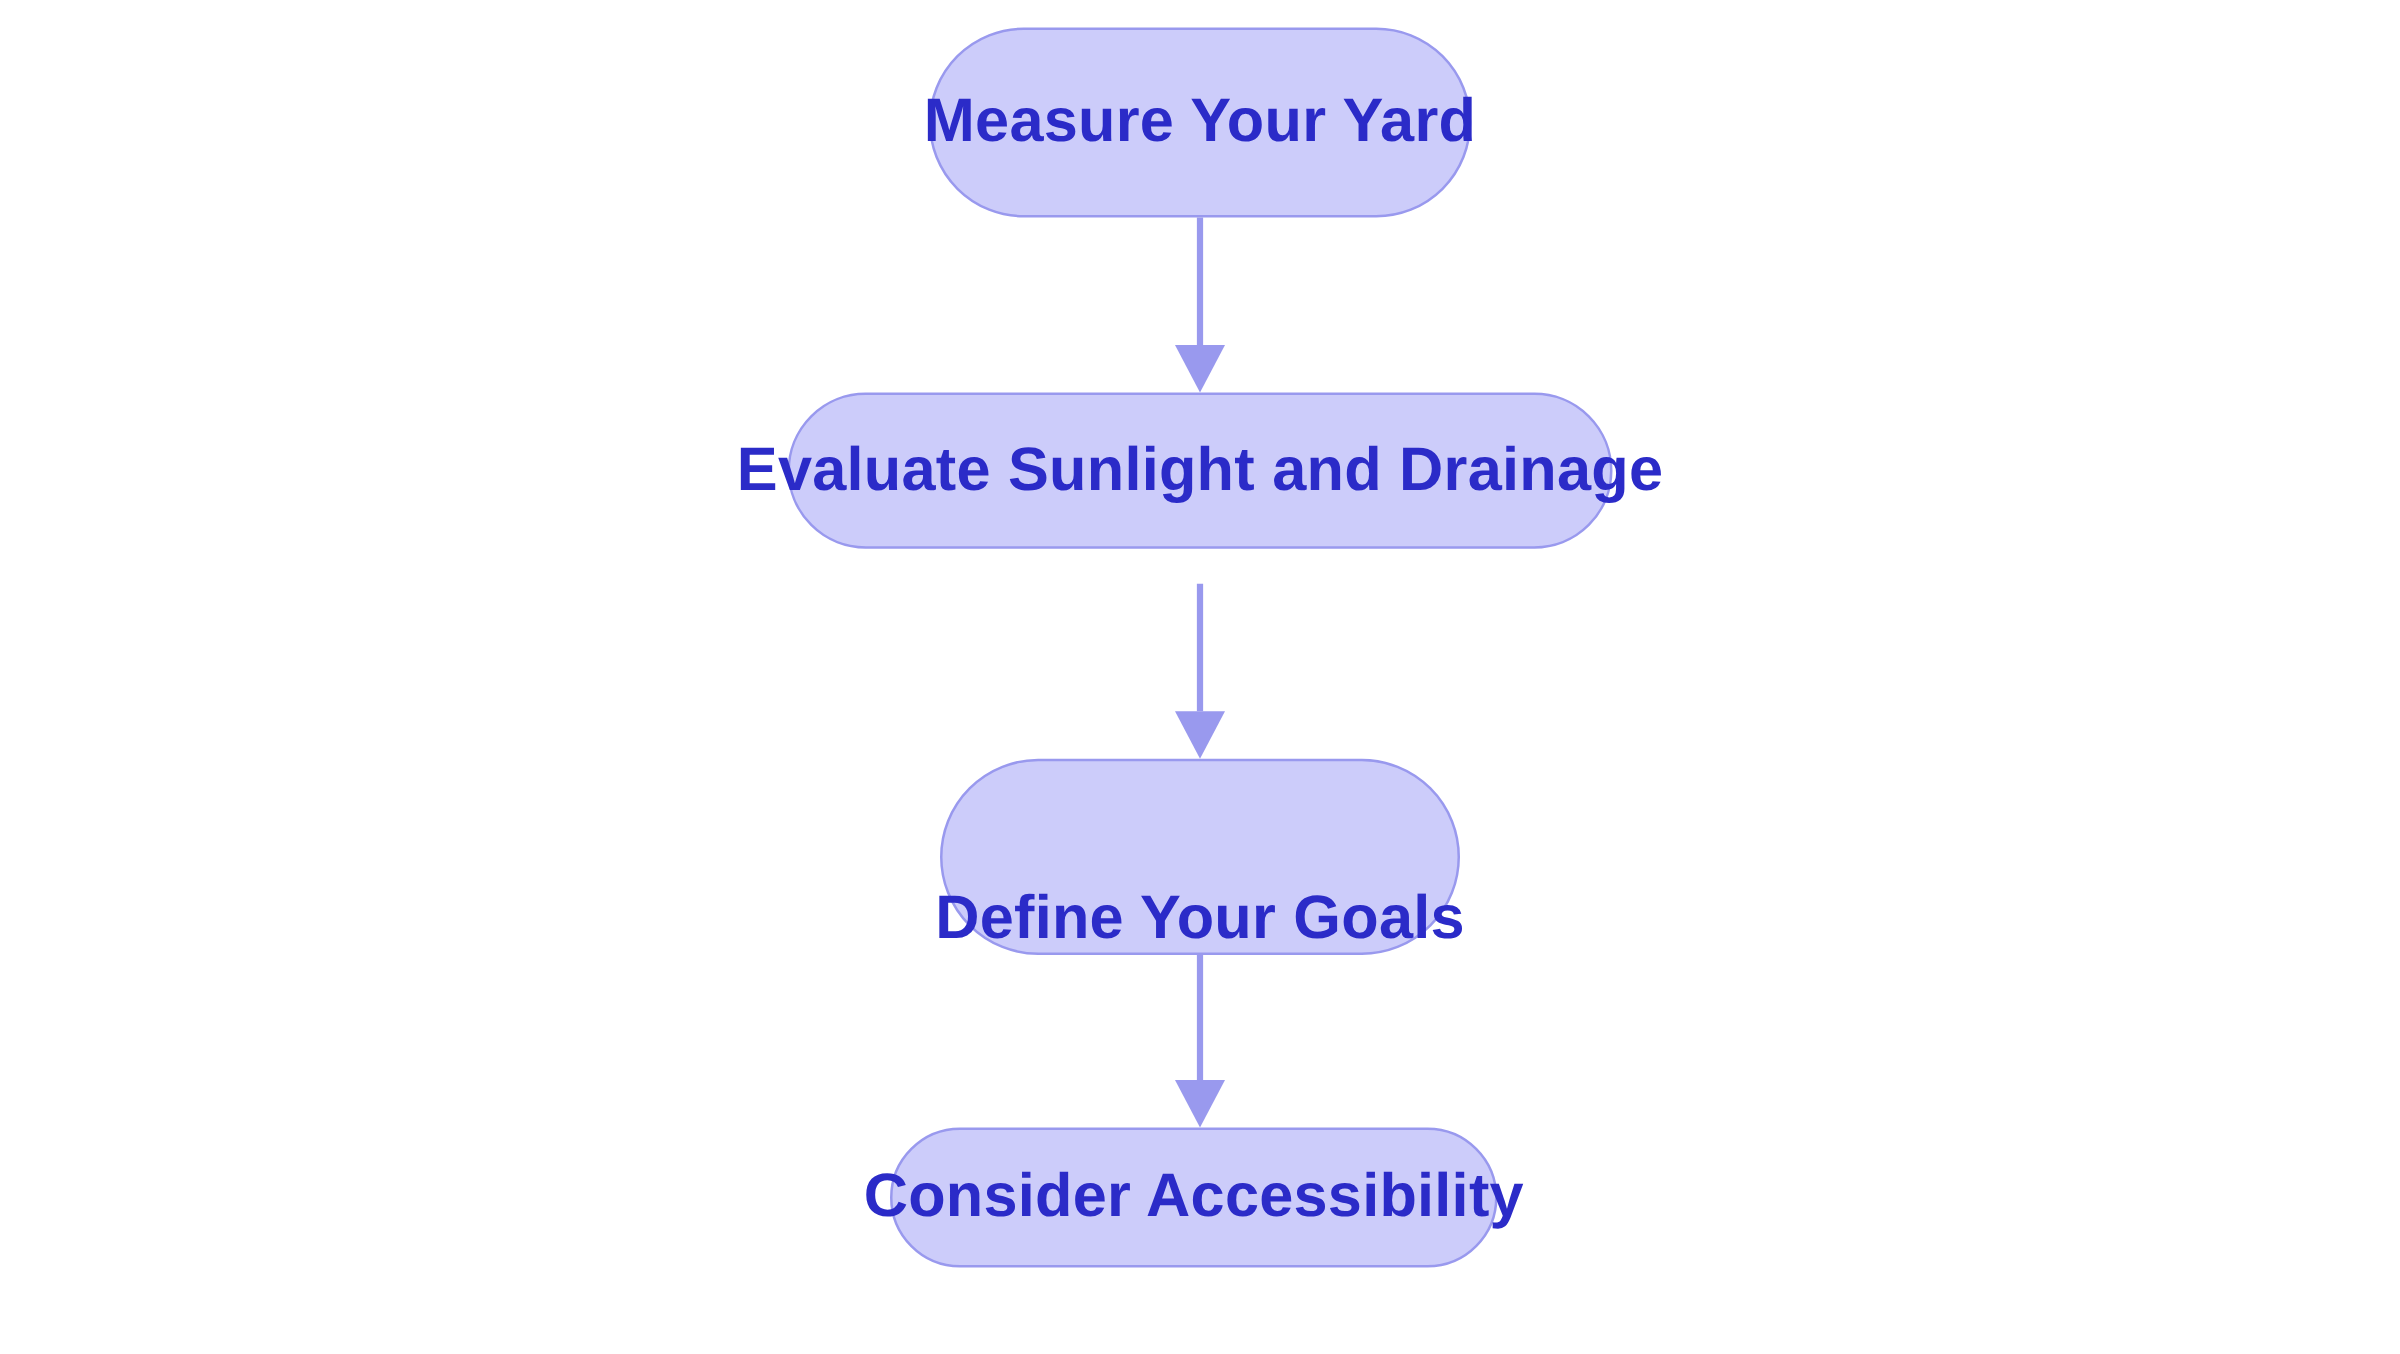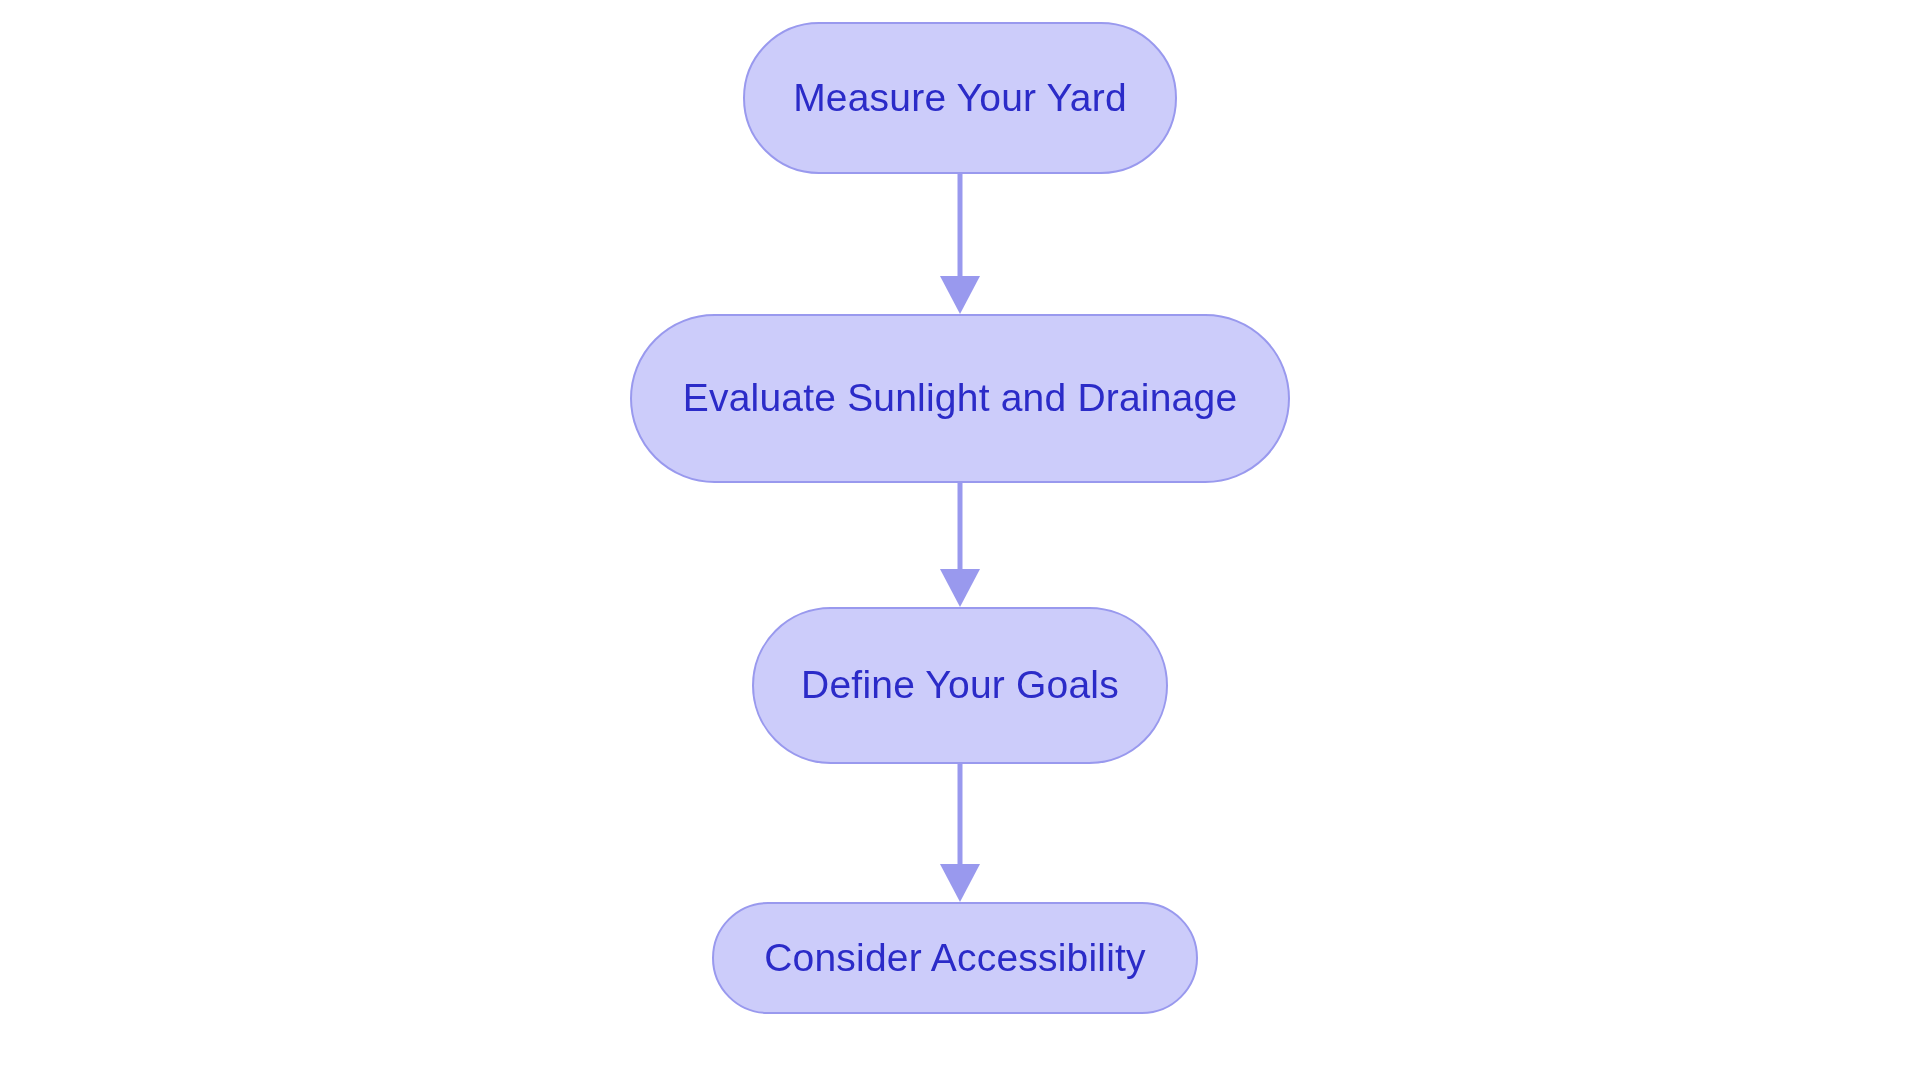--- a/index.html
+++ b/index.html
@@ -40,32 +40,32 @@
     align-items: center;
     justify-content: center;
     background: #ccccfa;
     border: 2px solid #9999ee;
     border-radius: 9999px;
     z-index: 2;
   }
   .node-label {
     color: #2b2bc8;
     font-family: "Liberation Sans", "DejaVu Sans", sans-serif;
-    font-size: 39px;
-    font-weight: 400;
+    font-size: 49px;
+    font-weight: 700;
     line-height: 1.1;
     letter-spacing: 0.2px;
     white-space: nowrap;
     text-align: center;
   }
 
   
   #node-0 { left: 743px;  top: 22px;   width: 434px; height: 152px; }
-  #node-1 { left: 630px;  top: 314px;  width: 660px; height: 169px; }
-  #node-2 { left: 752px;  top: 607px;  width: 416px; height: 157px; }
+  #node-1 { left: 630px;  top: 314px;  width: 660px; height: 125px; }
+  #node-2 { left: 752px;  top: 607px;  width: 416px; height: 157px; align-items: flex-end; }
   #node-3 { left: 712px;  top: 902px;  width: 486px; height: 112px; }
 </style>
 </head>
 <body>
 
 <div id="flowchart-canvas">
 
   <svg id="connector-layer" viewBox="0 0 1920 1083" width="1920" height="1083" xmlns="http://www.w3.org/2000/svg" aria-hidden="true">
     <defs>
       <marker id="arrowhead" markerWidth="10" markerHeight="8" refX="0.4" refY="4" orient="auto" markerUnits="userSpaceOnUse">

